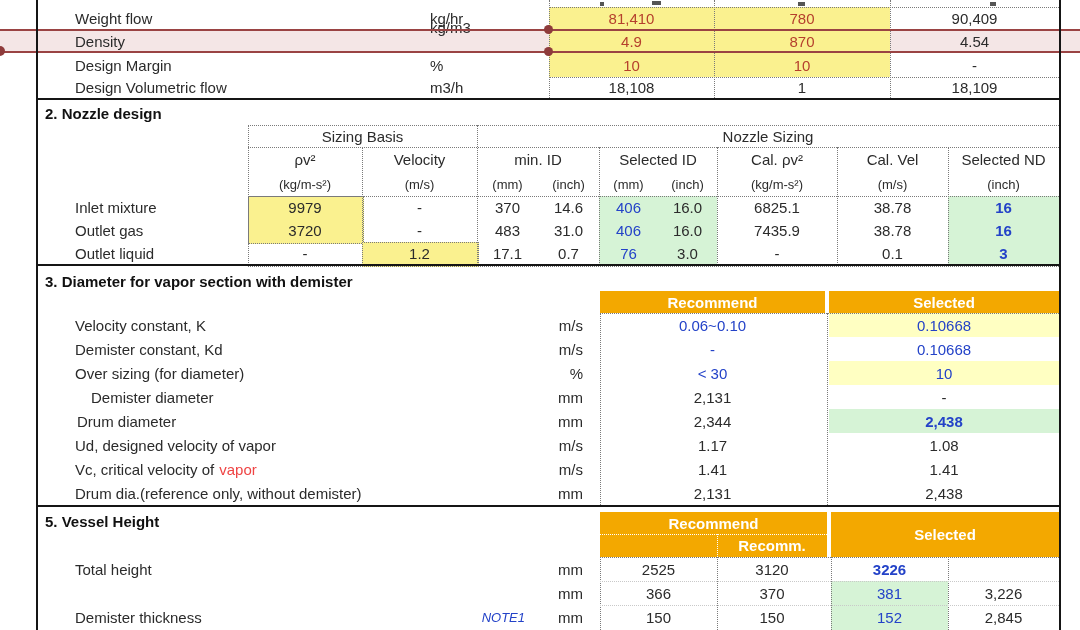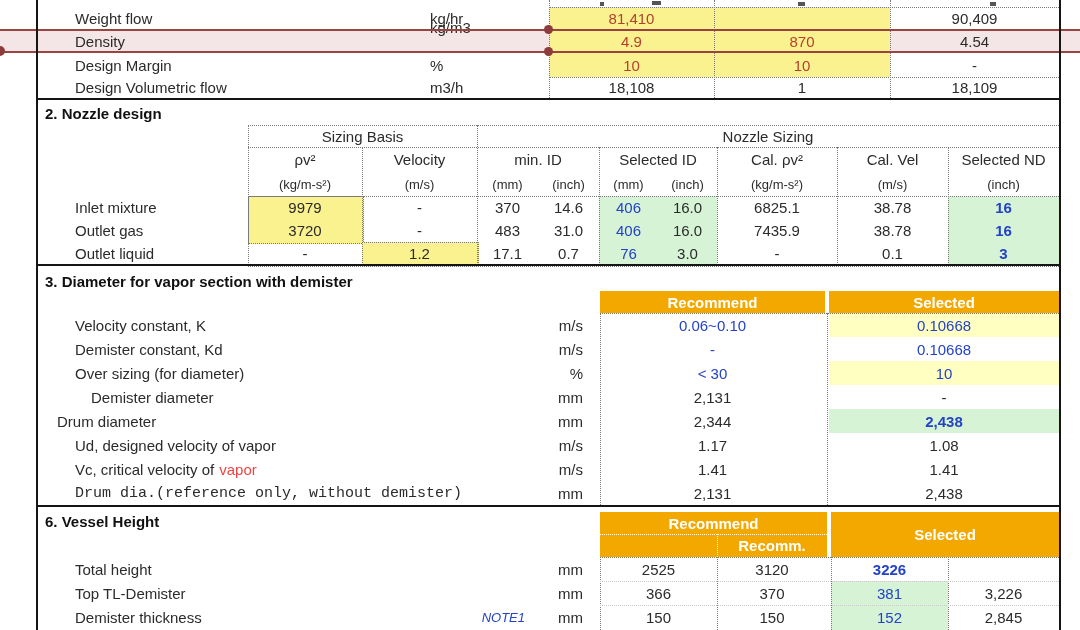--- a/index.html
+++ b/index.html
@@ -57,20 +57,21 @@
 
   <div class="ab mline" style="left:0;top:29px;width:1080px;"></div>
   <div class="ab mline" style="left:0;top:51px;width:1080px;"></div>
   <div class="ab mdot" style="left:544px;top:25px;width:9px;height:9px;"></div>
   <div class="ab mdot" style="left:544px;top:47px;width:9px;height:9px;"></div>
   <div class="ab mdot" style="left:-5px;top:46px;width:10px;height:10px;"></div>
 
   <div class="cell" style="left:75px;top:7px;width:320px;height:23px;">Weight flow</div>
   <div class="cell" style="left:430px;top:7px;width:110px;height:23px;">kg/hr</div>
   <div class="cell cc tred" style="left:549px;top:7px;width:165px;height:23px;">81,410</div>
+  <div class="cell cc tred" style="left:714px;top:7px;width:176px;height:23px;">780</div>
   <div class="cell cc" style="left:890px;top:7px;width:169px;height:23px;">90,409</div>
 
   <div class="cell" style="left:75px;top:30px;width:320px;height:22px;">Density</div>
   <div class="cell" style="left:430px;top:16px;width:110px;height:22px;">kg/m3</div>
   <div class="cell cc tred" style="left:549px;top:30px;width:165px;height:22px;">4.9</div>
   <div class="cell cc tred" style="left:714px;top:30px;width:176px;height:22px;">870</div>
   <div class="cell cc" style="left:890px;top:30px;width:169px;height:22px;">4.54</div>
 
   <div class="cell" style="left:75px;top:53px;width:320px;height:24px;">Design Margin</div>
   <div class="cell" style="left:430px;top:53px;width:110px;height:24px;">%</div>
@@ -182,44 +183,44 @@
   <div class="cell" style="left:75px;top:361px;width:420px;height:24px;">Over sizing (for diameter)</div>
   <div class="cell cr" style="left:470px;top:361px;width:113px;height:24px;">%</div>
   <div class="cell cc tblue" style="left:600px;top:361px;width:225px;height:24px;">&lt; 30</div>
   <div class="cell cc tblue" style="left:829px;top:361px;width:230px;height:24px;">10</div>
 
   <div class="cell" style="left:91px;top:385px;width:420px;height:24px;">Demister diameter</div>
   <div class="cell cr" style="left:470px;top:385px;width:113px;height:24px;">mm</div>
   <div class="cell cc" style="left:600px;top:385px;width:225px;height:24px;">2,131</div>
   <div class="cell cc" style="left:829px;top:385px;width:230px;height:24px;">-</div>
 
-  <div class="cell" style="left:57px;top:409px;width:420px;height:24px;text-align:center;">Drum diameter</div>
+  <div class="cell" style="left:77px;top:409px;width:420px;height:24px;text-align:center;">Drum diameter</div>
   <div class="cell cr" style="left:470px;top:409px;width:113px;height:24px;">mm</div>
   <div class="cell cc" style="left:600px;top:409px;width:225px;height:24px;">2,344</div>
   <div class="cell cc tblue tbold" style="left:829px;top:409px;width:230px;height:24px;">2,438</div>
 
   <div class="cell" style="left:75px;top:433px;width:420px;height:24px;">Ud, designed velocity of vapor</div>
   <div class="cell cr" style="left:470px;top:433px;width:113px;height:24px;">m/s</div>
   <div class="cell cc" style="left:600px;top:433px;width:225px;height:24px;">1.17</div>
   <div class="cell cc" style="left:829px;top:433px;width:230px;height:24px;">1.08</div>
 
   <div class="cell" style="left:75px;top:457px;width:420px;height:24px;">
     <span>Vc, critical velocity of</span>
     <span style="color:#ef4444;margin-left:5px;text-align:right;">vapor</span>
   </div>
   <div class="cell cr" style="left:470px;top:457px;width:113px;height:24px;">m/s</div>
   <div class="cell cc" style="left:600px;top:457px;width:225px;height:24px;">1.41</div>
   <div class="cell cc" style="left:829px;top:457px;width:230px;height:24px;">1.41</div>
 
-  <div class="cell" style="left:75px;top:481px;width:420px;height:24px;font-family:Liberation Mono, monospace;">Drum dia.(reference only, without demister)</div>
+  <div class="cell" style="left:75px;top:481px;width:420px;height:24px;">Drum dia.(reference only, without demister)</div>
   <div class="cell cr" style="left:470px;top:481px;width:113px;height:24px;">mm</div>
   <div class="cell cc" style="left:600px;top:481px;width:225px;height:24px;">2,131</div>
   <div class="cell cc" style="left:829px;top:481px;width:230px;height:24px;">2,438</div>
 
-  <div class="cell titl" style="left:45px;top:510px;height:22px;">6. Vessel Height</div>
+  <div class="cell titl" style="left:45px;top:510px;height:22px;">5. Vessel Height</div>
 
   <div class="ab bgo" style="left:600px;top:512px;width:227px;height:45px;z-index:2;"></div>
   <div class="ab bgo" style="left:831px;top:512px;width:228px;height:45px;z-index:2;"></div>
   <div class="ab" style="left:600px;top:534px;width:227px;height:0;border-top:1px dotted #ffffff;z-index:4;"></div>
   <div class="ab" style="left:717px;top:534px;width:0;height:23px;border-left:1px dotted #ffffff;z-index:4;"></div>
   <div class="cell cc ohdr" style="left:600px;top:512px;width:227px;height:22px;">Recommend</div>
   <div class="cell cc ohdr" style="left:600px;top:534px;width:117px;height:23px;margin-top:48px;">calcul</div>
   <div class="cell cc ohdr" style="left:717px;top:534px;width:110px;height:23px;">Recomm.</div>
   <div class="cell cc ohdr" style="left:831px;top:512px;width:228px;height:45px;">Selected</div>
 
@@ -235,21 +236,20 @@
   <div class="ab hdotf" style="left:600px;top:605px;width:459px;"></div>
 
   <div class="cell" style="left:75px;top:557px;width:330px;height:24px;">Total height</div>
   <div class="cell cr note" style="left:430px;top:557px;width:95px;height:24px;"></div>
   <div class="cell cr" style="left:470px;top:557px;width:113px;height:24px;">mm</div>
   <div class="cell cc" style="left:600px;top:557px;width:117px;height:24px;">2525</div>
   <div class="cell cc" style="left:717px;top:557px;width:110px;height:24px;">3120</div>
   <div class="cell cc tblue tbold" style="left:831px;top:557px;width:117px;height:24px;">3226</div>
   <div class="cell cc" style="left:948px;top:557px;width:111px;height:24px;"></div>
 
-  <div class="cell" style="left:75px;top:581px;width:330px;height:24px;">Top TL-Demister</div>
   <div class="cell cr note" style="left:430px;top:581px;width:95px;height:24px;"></div>
   <div class="cell cr" style="left:470px;top:581px;width:113px;height:24px;">mm</div>
   <div class="cell cc" style="left:600px;top:581px;width:117px;height:24px;">366</div>
   <div class="cell cc" style="left:717px;top:581px;width:110px;height:24px;">370</div>
   <div class="cell cc tblue" style="left:831px;top:581px;width:117px;height:24px;">381</div>
   <div class="cell cc" style="left:948px;top:581px;width:111px;height:24px;">3,226</div>
 
   <div class="cell" style="left:75px;top:605px;width:330px;height:24px;">Demister thickness</div>
   <div class="cell cr note" style="left:430px;top:605px;width:95px;height:24px;">NOTE1</div>
   <div class="cell cr" style="left:470px;top:605px;width:113px;height:24px;">mm</div>

